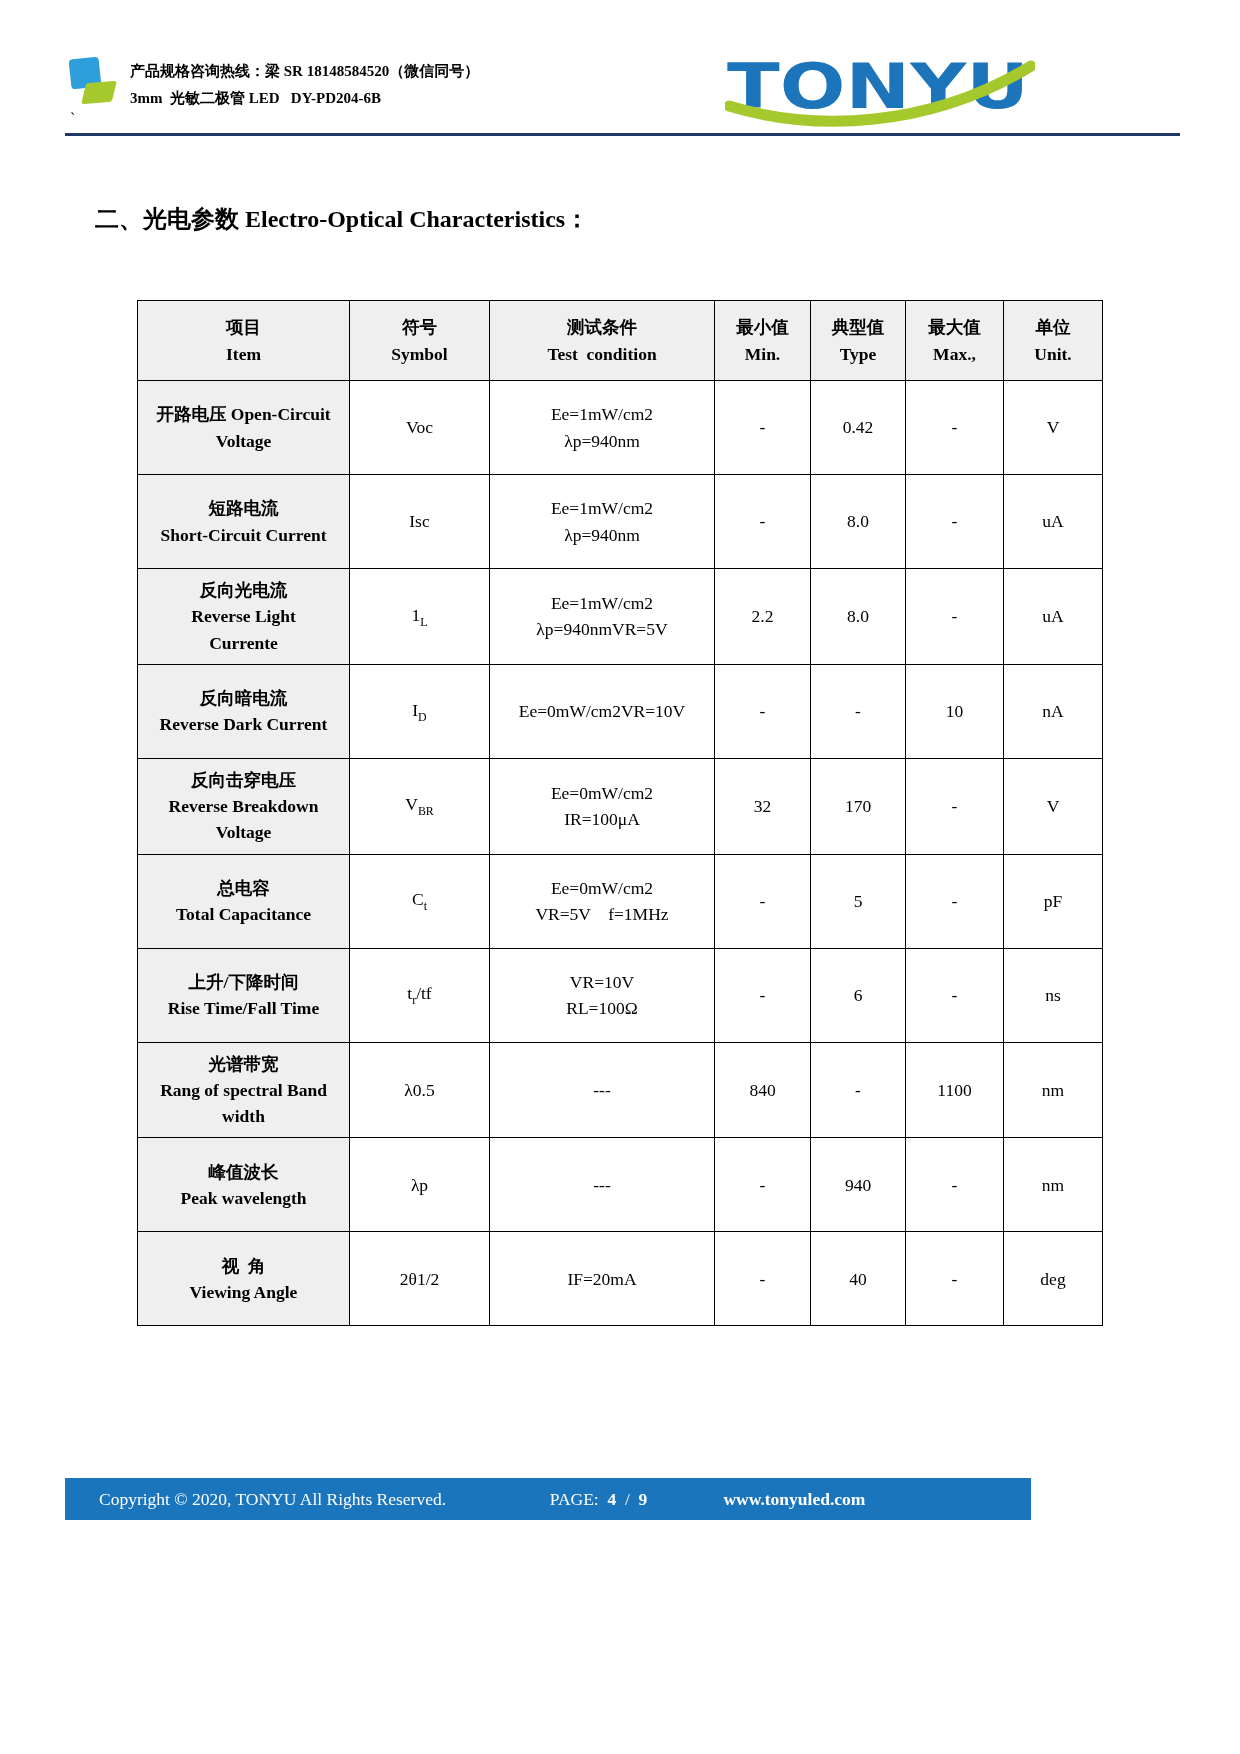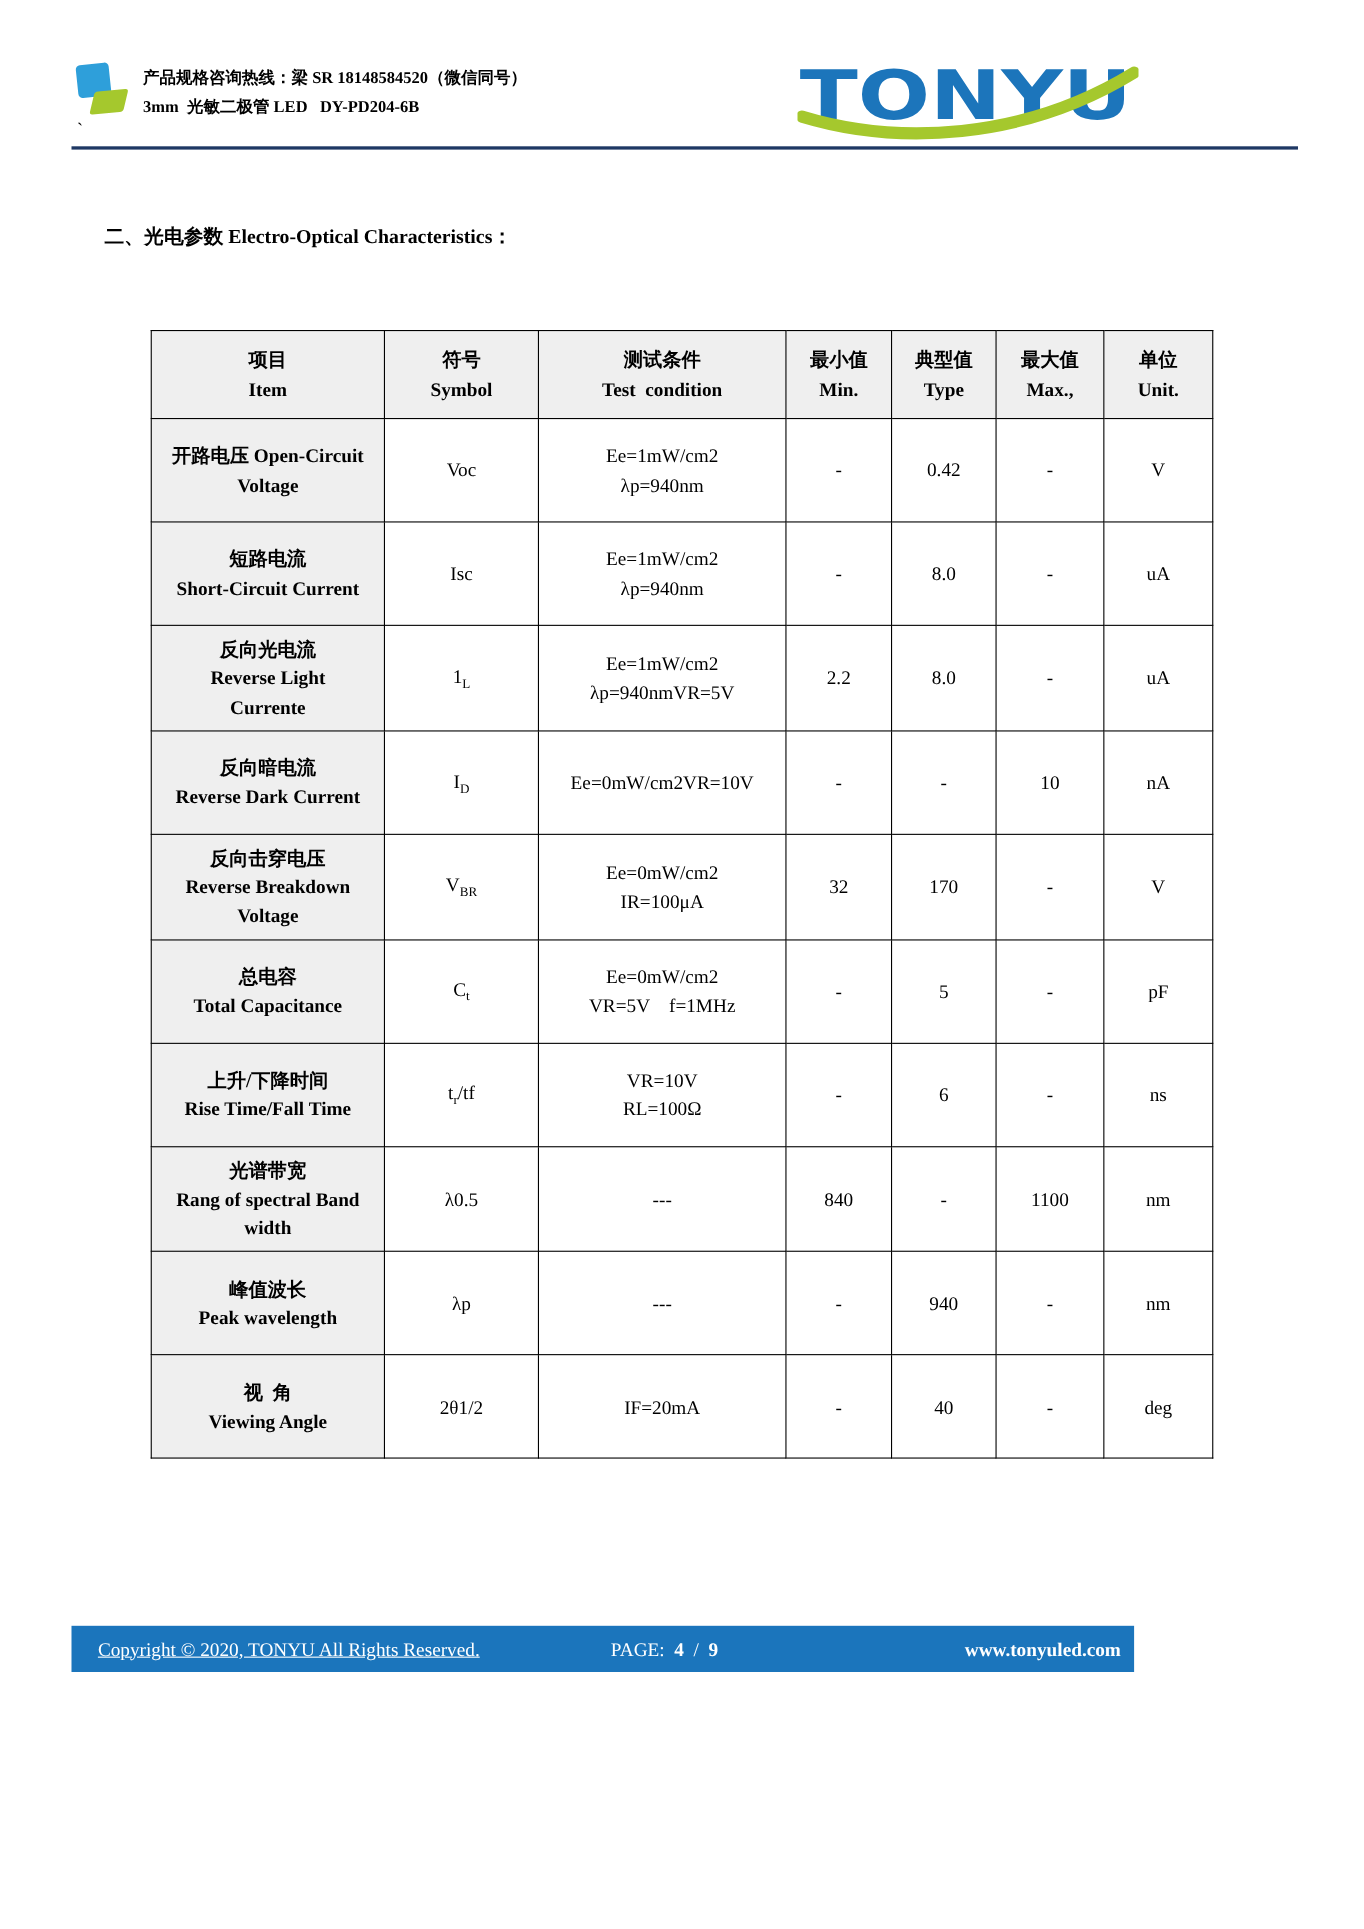--- a/index.html
+++ b/index.html
@@ -11,36 +11,36 @@
   .logo-mark { position:absolute; left:68px; top:56px; width:50px; height:52px; }
   .lm-blue { position:absolute; left:2px; top:2px; width:30px; height:30px; background:#2E9FDA; border-radius:4px; transform:rotate(-6deg); }
   .lm-green { position:absolute; left:16px; top:26px; width:30px; height:21px; background:#A5C82D; border-radius:3px; transform:skewX(-18deg) rotate(-5deg); }
   .hdr-lines { position:absolute; left:130px; top:58px; }
   .hdr-line1,.hdr-line2 { font-weight:bold; font-size:15px; line-height:27px; white-space:pre; }
   .stray { position:absolute; left:70px; top:110px; font-size:16px; }
   .logo { position:absolute; left:725px; top:48px; width:310px; height:84px; }
   .rule { position:absolute; left:65px; top:133px; width:1115px; height:3px; background:#1F3864; }
 
   
-  .title { position:absolute; left:95px; top:203px; font-size:18px; font-weight:bold; }
+  .title { position:absolute; left:95px; top:203px; font-size:24px; font-weight:bold; }
   .subtitle { position:absolute; left:100px; top:256px; font-size:17.5px; }
 
   
   .eo-table { position:absolute; left:93px; top:300px; width:965px; border-collapse:collapse; table-layout:fixed;margin-left:44px; }
   .eo-table th, .eo-table td { border:1.6px solid #000; text-align:center; vertical-align:middle; font-size:17.5px; line-height:1.5; padding:8px 4px; white-space:pre-wrap; }
   .eo-table th { background:#EFEFEF; font-weight:bold; height:80px; }
   .eo-table td { height:94px; background:#fff; }
   .eo-table td.c-item { background:#EFEFEF; font-weight:bold; }
   sub { font-size:68%; }
 
   
   .footer { position:absolute; left:65px; top:1478px; width:966px; height:42px; background:#1B75BC; color:#fff; display:flex; align-items:center; font-size:17.5px; }
-  .f-copy { flex:1.35; padding-left:24px;text-decoration:underline; }
+  .f-copy { flex:1.35; padding-left:34px; }
   .f-page { flex:0.9; text-align:center; white-space:pre; }
-  .f-site { flex:1; text-align:right; padding-right:12px; font-weight:bold; }
+  .f-site { flex:1; padding-right:30px; font-weight:bold; }
   .f-num { font-weight:bold; }
 </style>
 </head>
 <body>
 
 <div class="page">
 
   <div class="logo-mark">
     <div class="lm-blue"></div>
     <div class="lm-green"></div>

